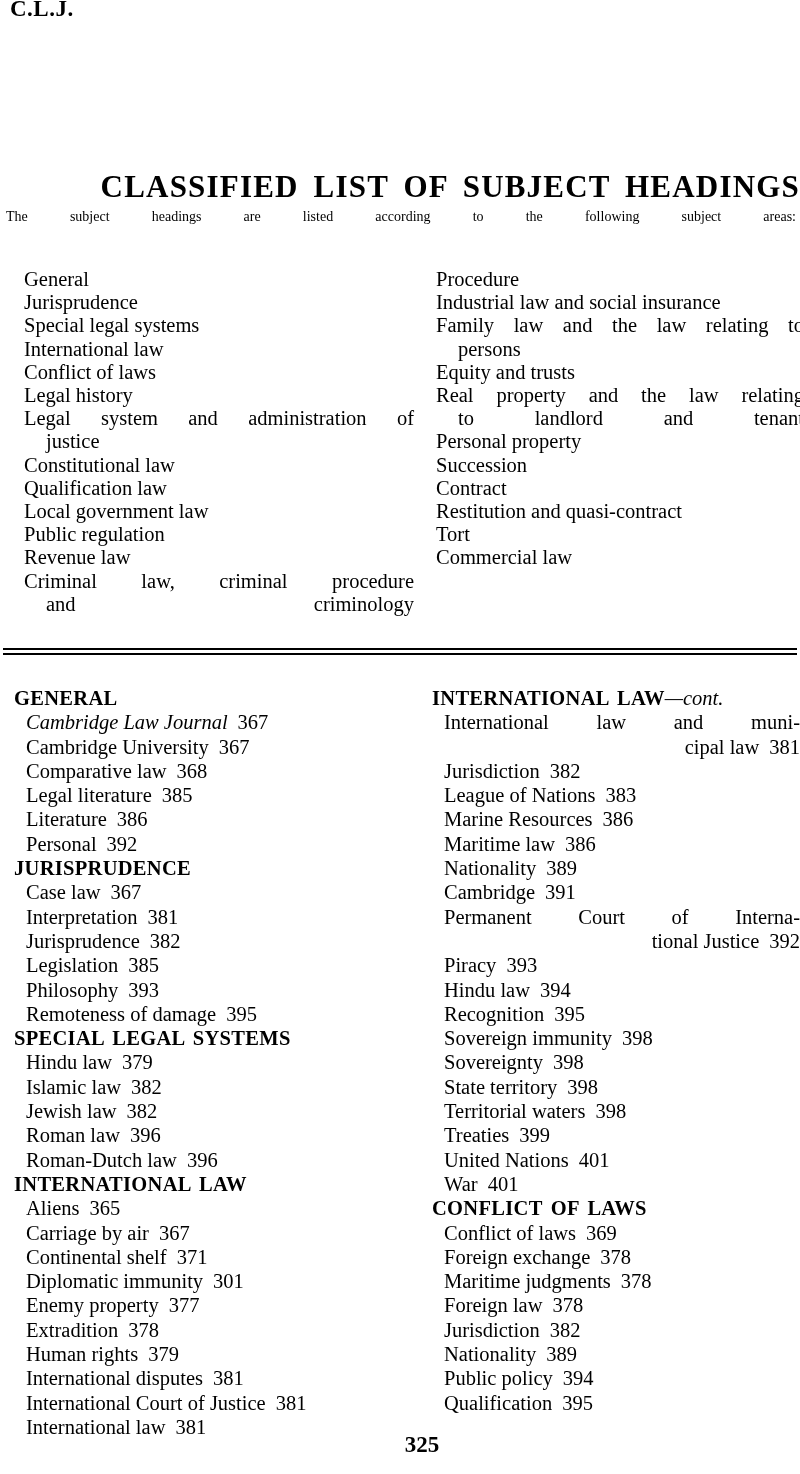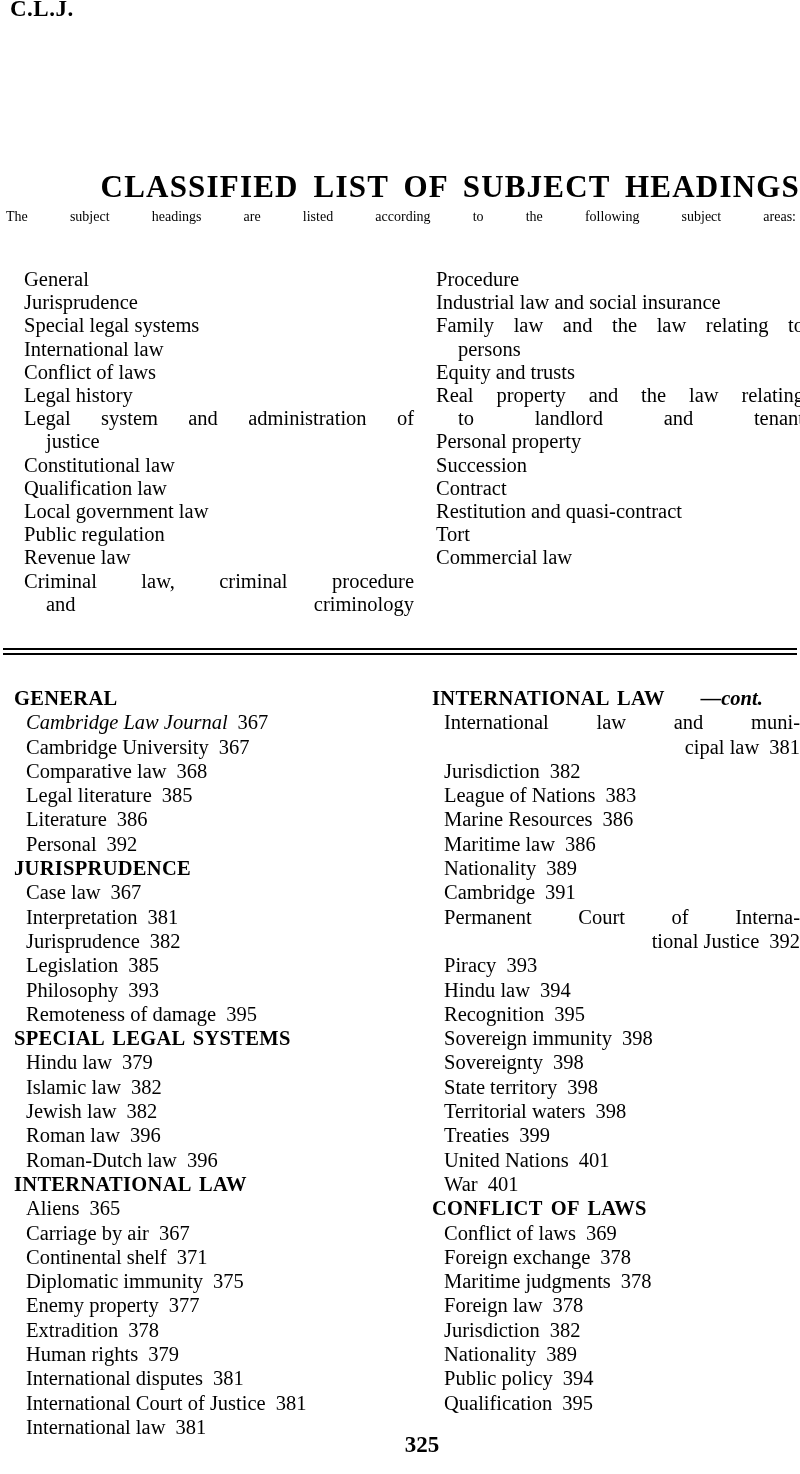--- a/index.html
+++ b/index.html
@@ -123,23 +123,22 @@
   .sec-head {
     font-size: 20.5px;
     line-height: 24.3px;
     font-weight: bold;
     letter-spacing: 0.3px;
     word-spacing: 3px;
     white-space: nowrap;
   }
   .sec-head .cont-ital {
     font-style: italic;
-    font-weight: bold;
+    font-weight: normal;
     letter-spacing: 0;
-    margin-left: 36px;
   }
 
   .entry {
     font-size: 20.5px;
     line-height: 24.3px;
     padding-left: 12px;
     white-space: nowrap;
   }
   .entry.italic-term .term { font-style: italic; }
   .entry .pg { padding-left: 10px; margin-top: 9px; }
@@ -239,21 +238,21 @@
         <div class="sec-head"><span>SPECIAL LEGAL SYSTEMS</span></div>
         <div class="entry"><span class="term">Hindu law</span><span class="pg">379</span></div>
         <div class="entry"><span class="term">Islamic law</span><span class="pg">382</span></div>
         <div class="entry"><span class="term">Jewish law</span><span class="pg">382</span></div>
         <div class="entry"><span class="term">Roman law</span><span class="pg">396</span></div>
         <div class="entry"><span class="term">Roman-Dutch law</span><span class="pg">396</span></div>
         <div class="sec-head"><span>INTERNATIONAL LAW</span></div>
         <div class="entry"><span class="term">Aliens</span><span class="pg">365</span></div>
         <div class="entry"><span class="term">Carriage by air</span><span class="pg">367</span></div>
         <div class="entry"><span class="term">Continental shelf</span><span class="pg">371</span></div>
-        <div class="entry"><span class="term">Diplomatic immunity</span><span class="pg">375</span></div>
+        <div class="entry"><span class="term">Diplomatic immunity</span><span class="pg">301</span></div>
         <div class="entry"><span class="term">Enemy property</span><span class="pg">377</span></div>
         <div class="entry"><span class="term">Extradition</span><span class="pg">378</span></div>
         <div class="entry"><span class="term">Human rights</span><span class="pg">379</span></div>
         <div class="entry"><span class="term">International disputes</span><span class="pg">381</span></div>
         <div class="entry"><span class="term">International Court of Justice</span><span class="pg">381</span></div>
         <div class="entry"><span class="term">International law</span><span class="pg">381</span></div>
       </div>
     <div class="col col-right">
         <div class="sec-head"><span>INTERNATIONAL LAW</span><span class="cont-ital">—cont.</span></div>
         <div class="entry wrap">

